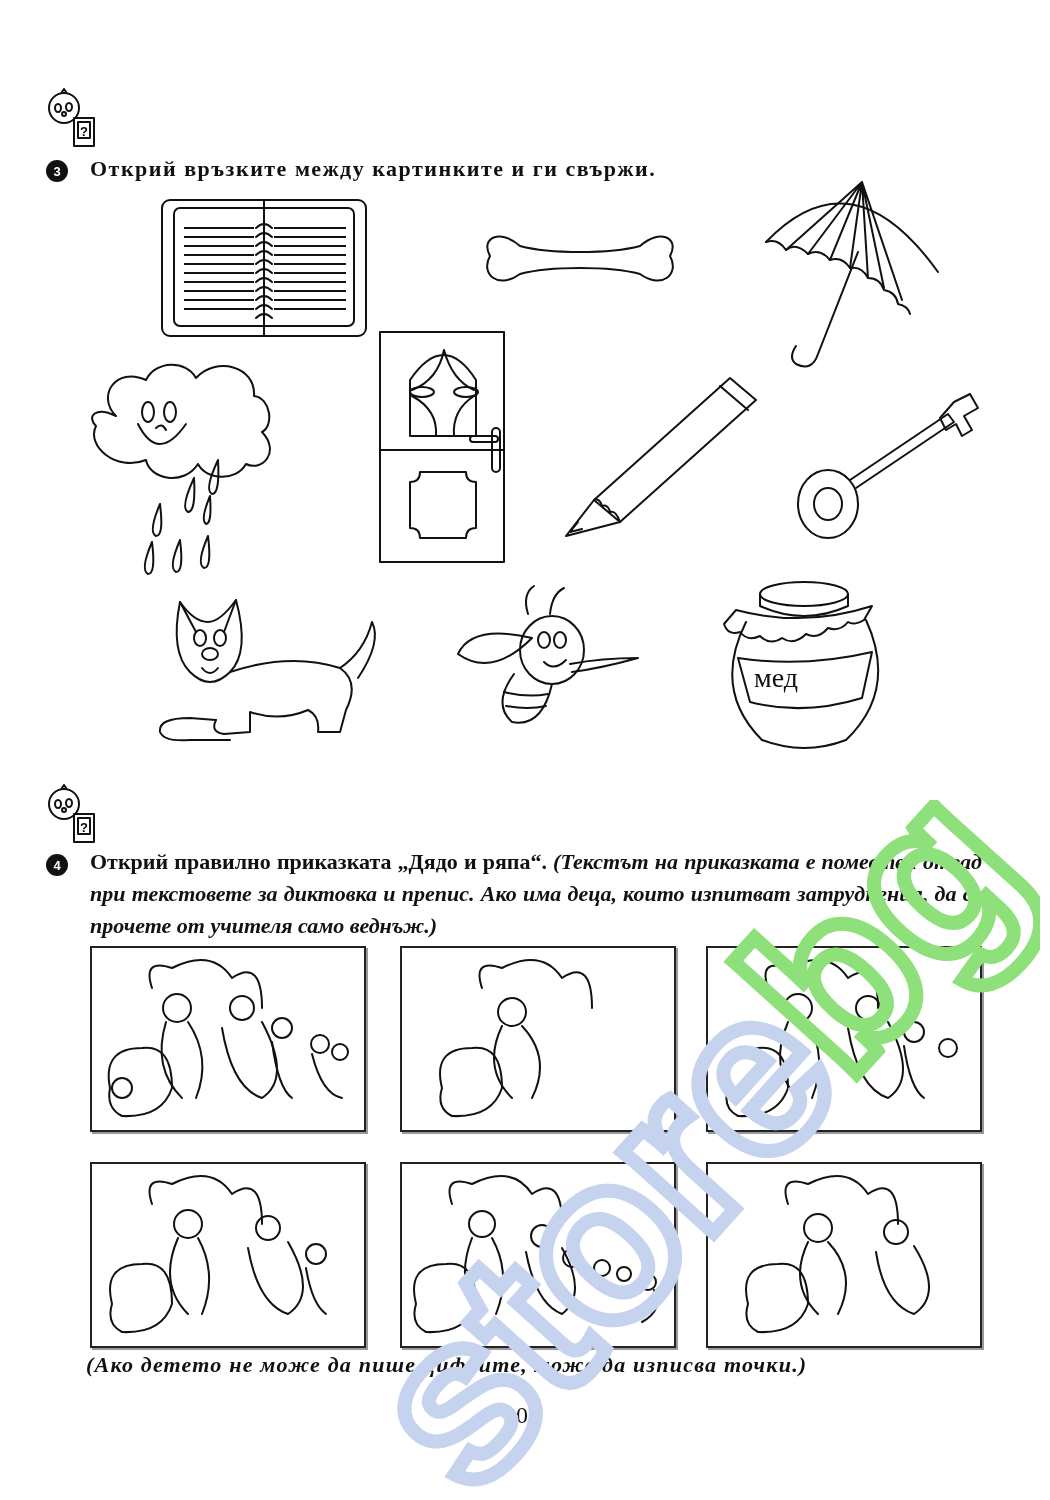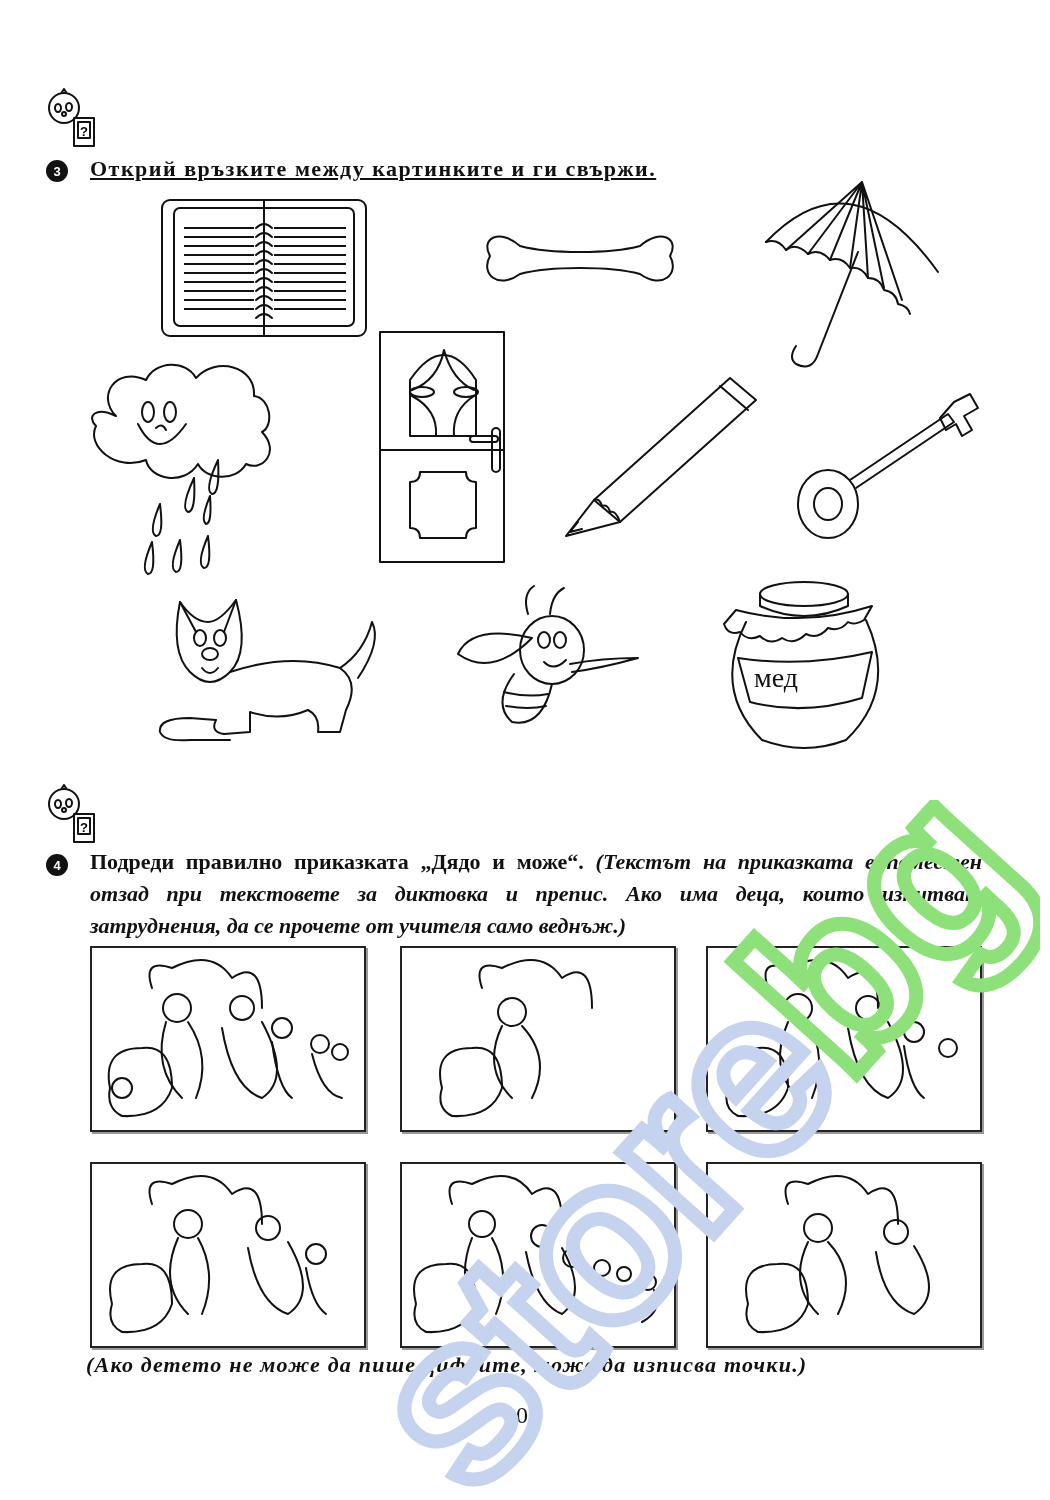--- a/index.html
+++ b/index.html
@@ -27,21 +27,21 @@
     <ellipse cx="14" cy="20" rx="3" ry="4" class="ln"></ellipse>
     <ellipse cx="25" cy="19" rx="3" ry="4" class="ln"></ellipse>
     <circle cx="20" cy="26" r="2" class="ln"></circle>
     <rect x="30" y="30" width="20" height="28" class="ln"></rect>
     <rect x="34" y="34" width="12" height="16" class="ln" stroke-width="1.5"></rect>
     <text x="36" y="48" font-size="13" font-weight="bold" font-family="Liberation Sans, sans-serif">?</text>
   </svg>
 </div>
 
 <div class="abs num-badge" style="left:46px;top:160px;">3</div>
-<div class="abs heading" style="left:90px;top:156px;text-decoration:underline;">Открий връзките между картинките и ги свържи.</div>
+<div class="abs heading" style="left:90px;top:156px;">Открий връзките между картинките и ги свържи.</div>
 
 <div class="abs" style="left:160px;top:198px;">
   <svg width="210" height="142" viewBox="0 0 210 142">
     <rect x="2" y="2" width="204" height="136" rx="8" class="ln"></rect>
     <rect x="14" y="10" width="180" height="118" rx="6" class="ln"></rect>
     <line x1="104" y1="2" x2="104" y2="138" class="ln"></line>
     <g stroke="#111" stroke-width="2">
       <line x1="24" y1="30" x2="94" y2="30"></line>
         <line x1="114" y1="30" x2="186" y2="30"></line>
       <line x1="24" y1="39" x2="94" y2="39"></line>
@@ -191,21 +191,21 @@
     <ellipse cx="14" cy="20" rx="3" ry="4" class="ln"></ellipse>
     <ellipse cx="25" cy="19" rx="3" ry="4" class="ln"></ellipse>
     <circle cx="20" cy="26" r="2" class="ln"></circle>
     <rect x="30" y="30" width="20" height="28" class="ln"></rect>
     <rect x="34" y="34" width="12" height="16" class="ln" stroke-width="1.5"></rect>
     <text x="36" y="48" font-size="13" font-weight="bold" font-family="Liberation Sans, sans-serif">?</text>
   </svg>
 </div>
 
 <div class="abs num-badge" style="left:46px;top:854px;">4</div>
-<div class="abs para" style="left:90px;top:846px;width:892px;"><span>Подреди правилно приказката „Дядо и може“. </span><i>(Текстът на приказката е поместен отзад при текстовете за диктовка и препис. Ако има деца, които изпитват затруднения, да се прочете от учителя само веднъж.)</i></div>
+<div class="abs para" style="left:90px;top:846px;width:892px;"><span>Открий правилно приказката „Дядо и ряпа“. </span><i>(Текстът на приказката е поместен отзад при текстовете за диктовка и препис. Ако има деца, които изпитват затруднения, да се прочете от учителя само веднъж.)</i></div>
 
 <div class="abs panel" style="left:90px;top:946px;width:272px;height:182px;">
   <svg width="272" height="182" viewBox="0 0 272 182">
     <path class="ln" d="M60 40 Q50 10 80 20 Q120 0 140 30 Q170 10 170 60"></path>
     <circle cx="30" cy="140" r="10" class="ln"></circle>
     <path class="ln" d="M18 140 Q10 100 50 100 Q80 96 80 140 Q70 170 30 168 Q14 160 18 140 Z"></path>
     <circle cx="85" cy="60" r="14" class="ln"></circle>
       <path class="ln" d="M74 74 Q60 120 90 150 M96 74 Q120 110 104 150"></path>
     <circle cx="150" cy="60" r="12" class="ln"></circle>
       <path class="ln" d="M130 80 Q140 140 170 150 Q200 130 170 74"></path>

